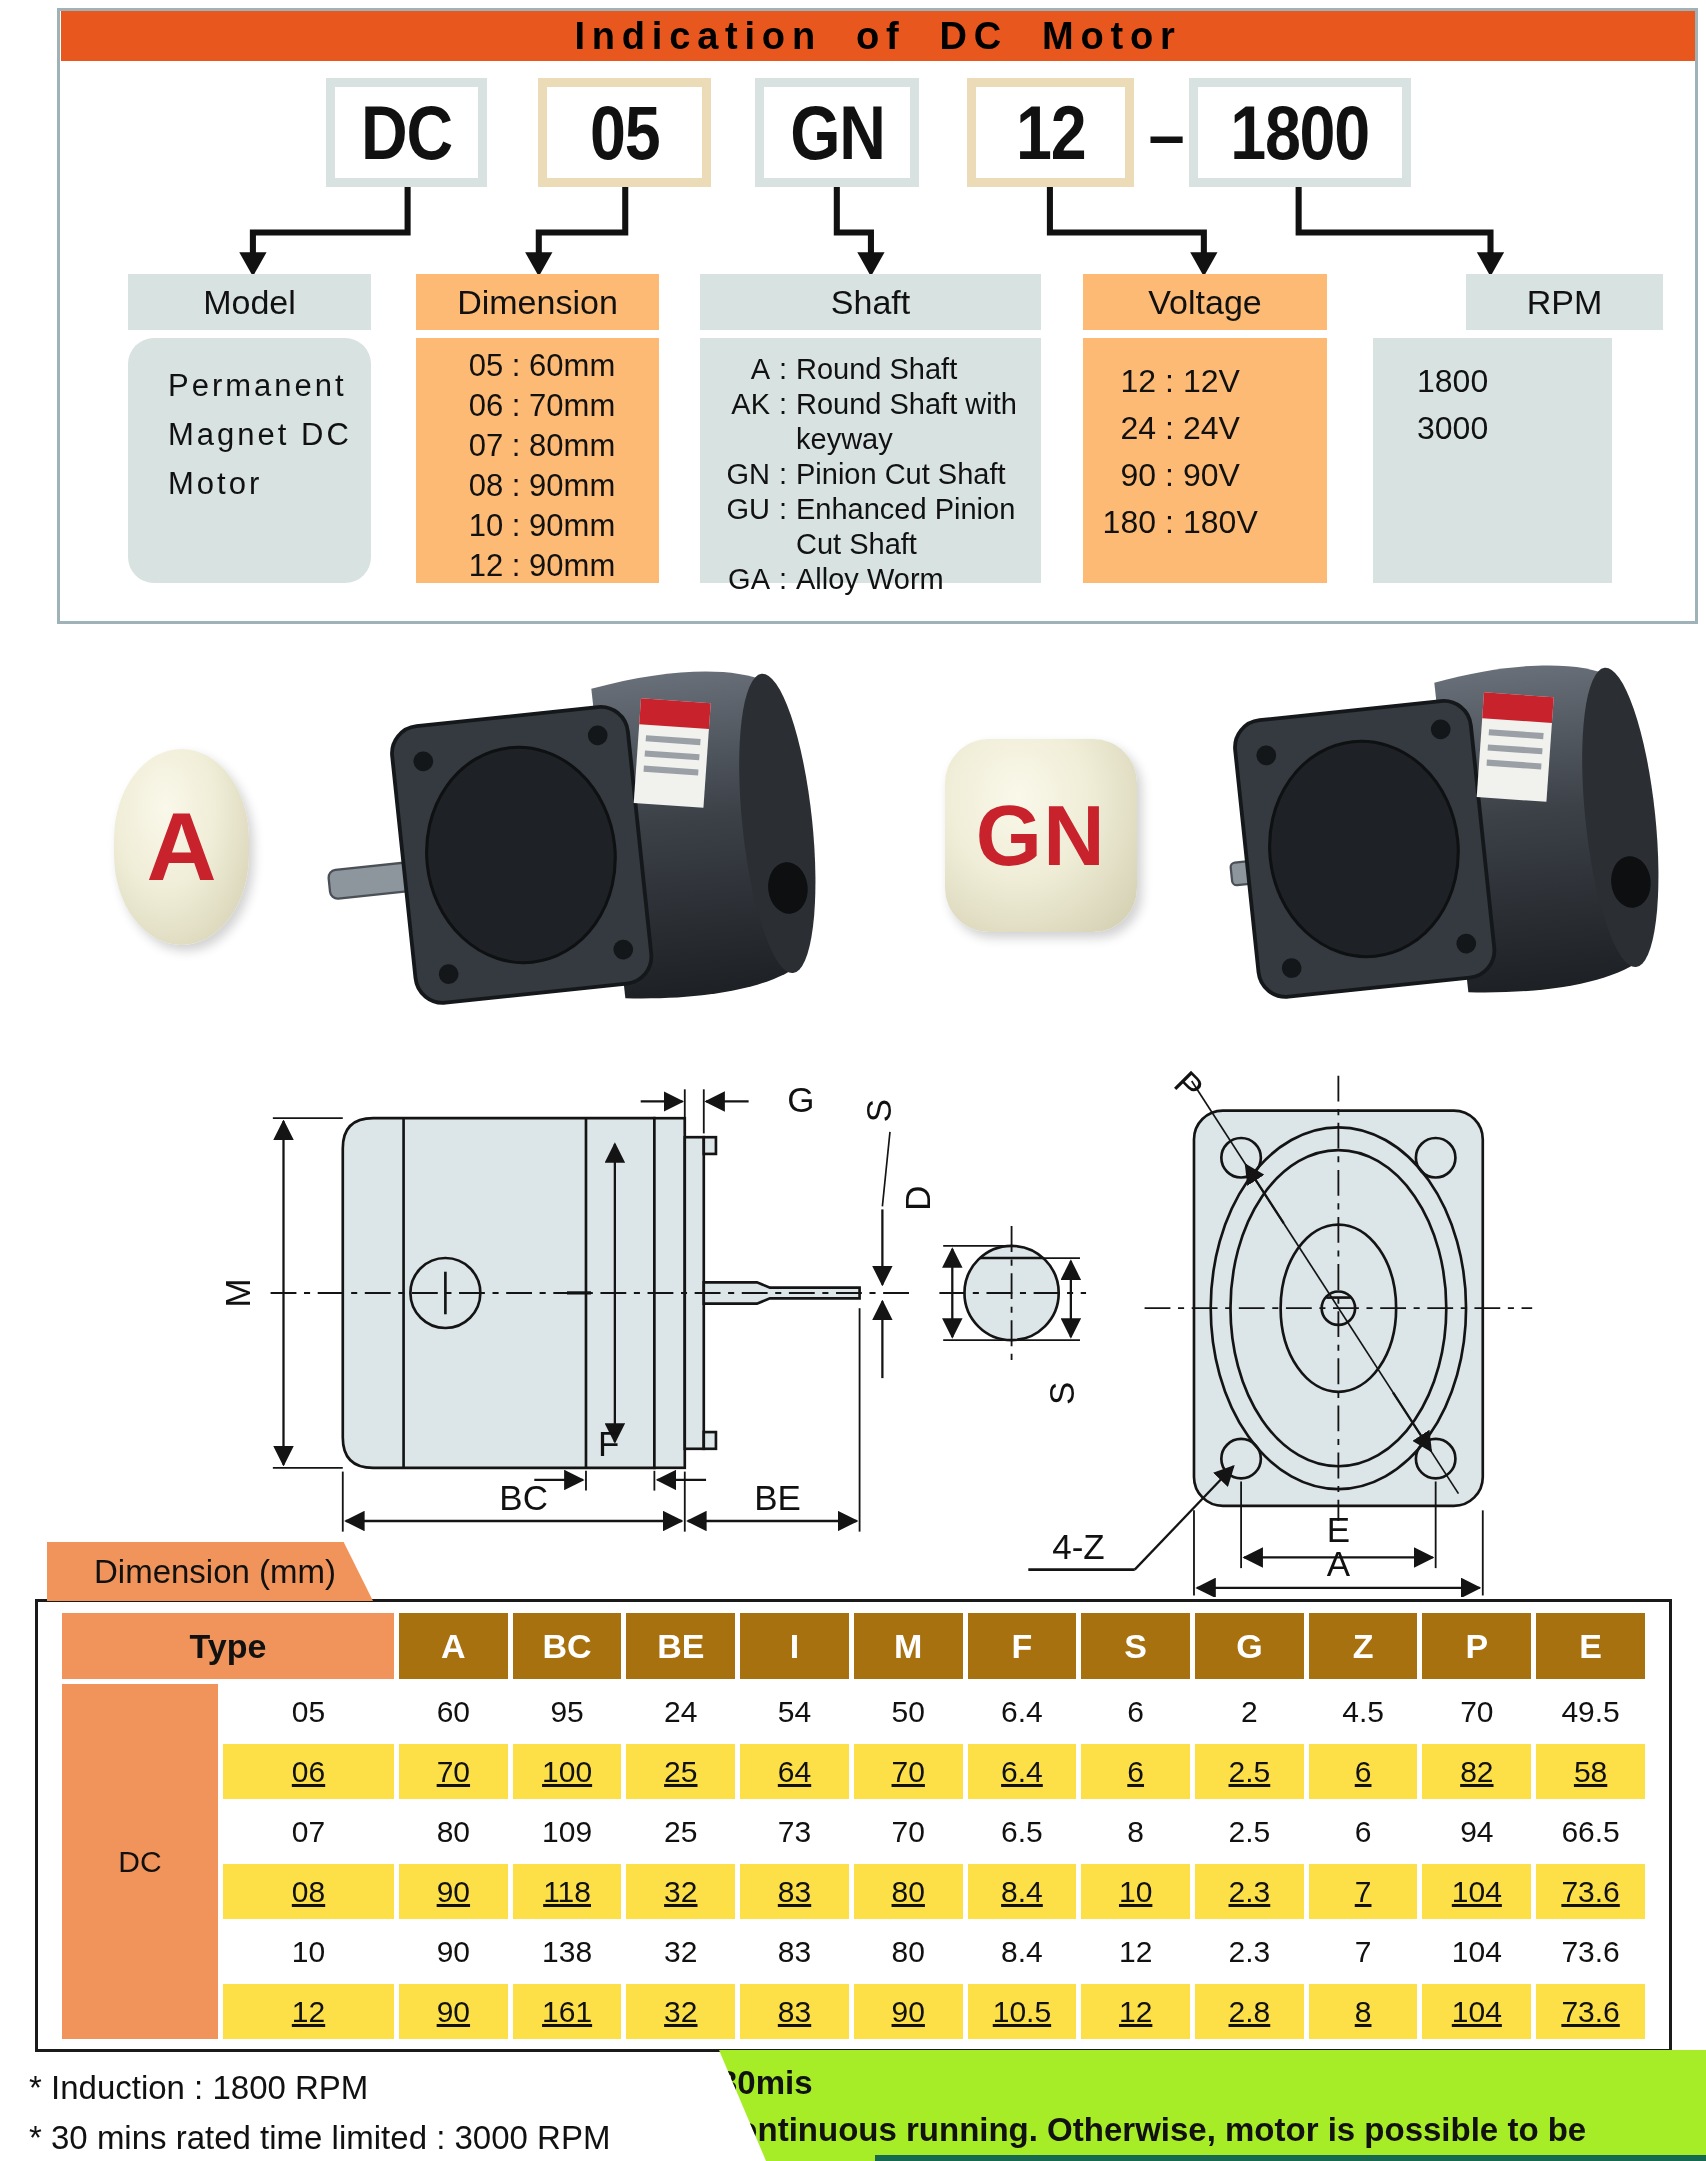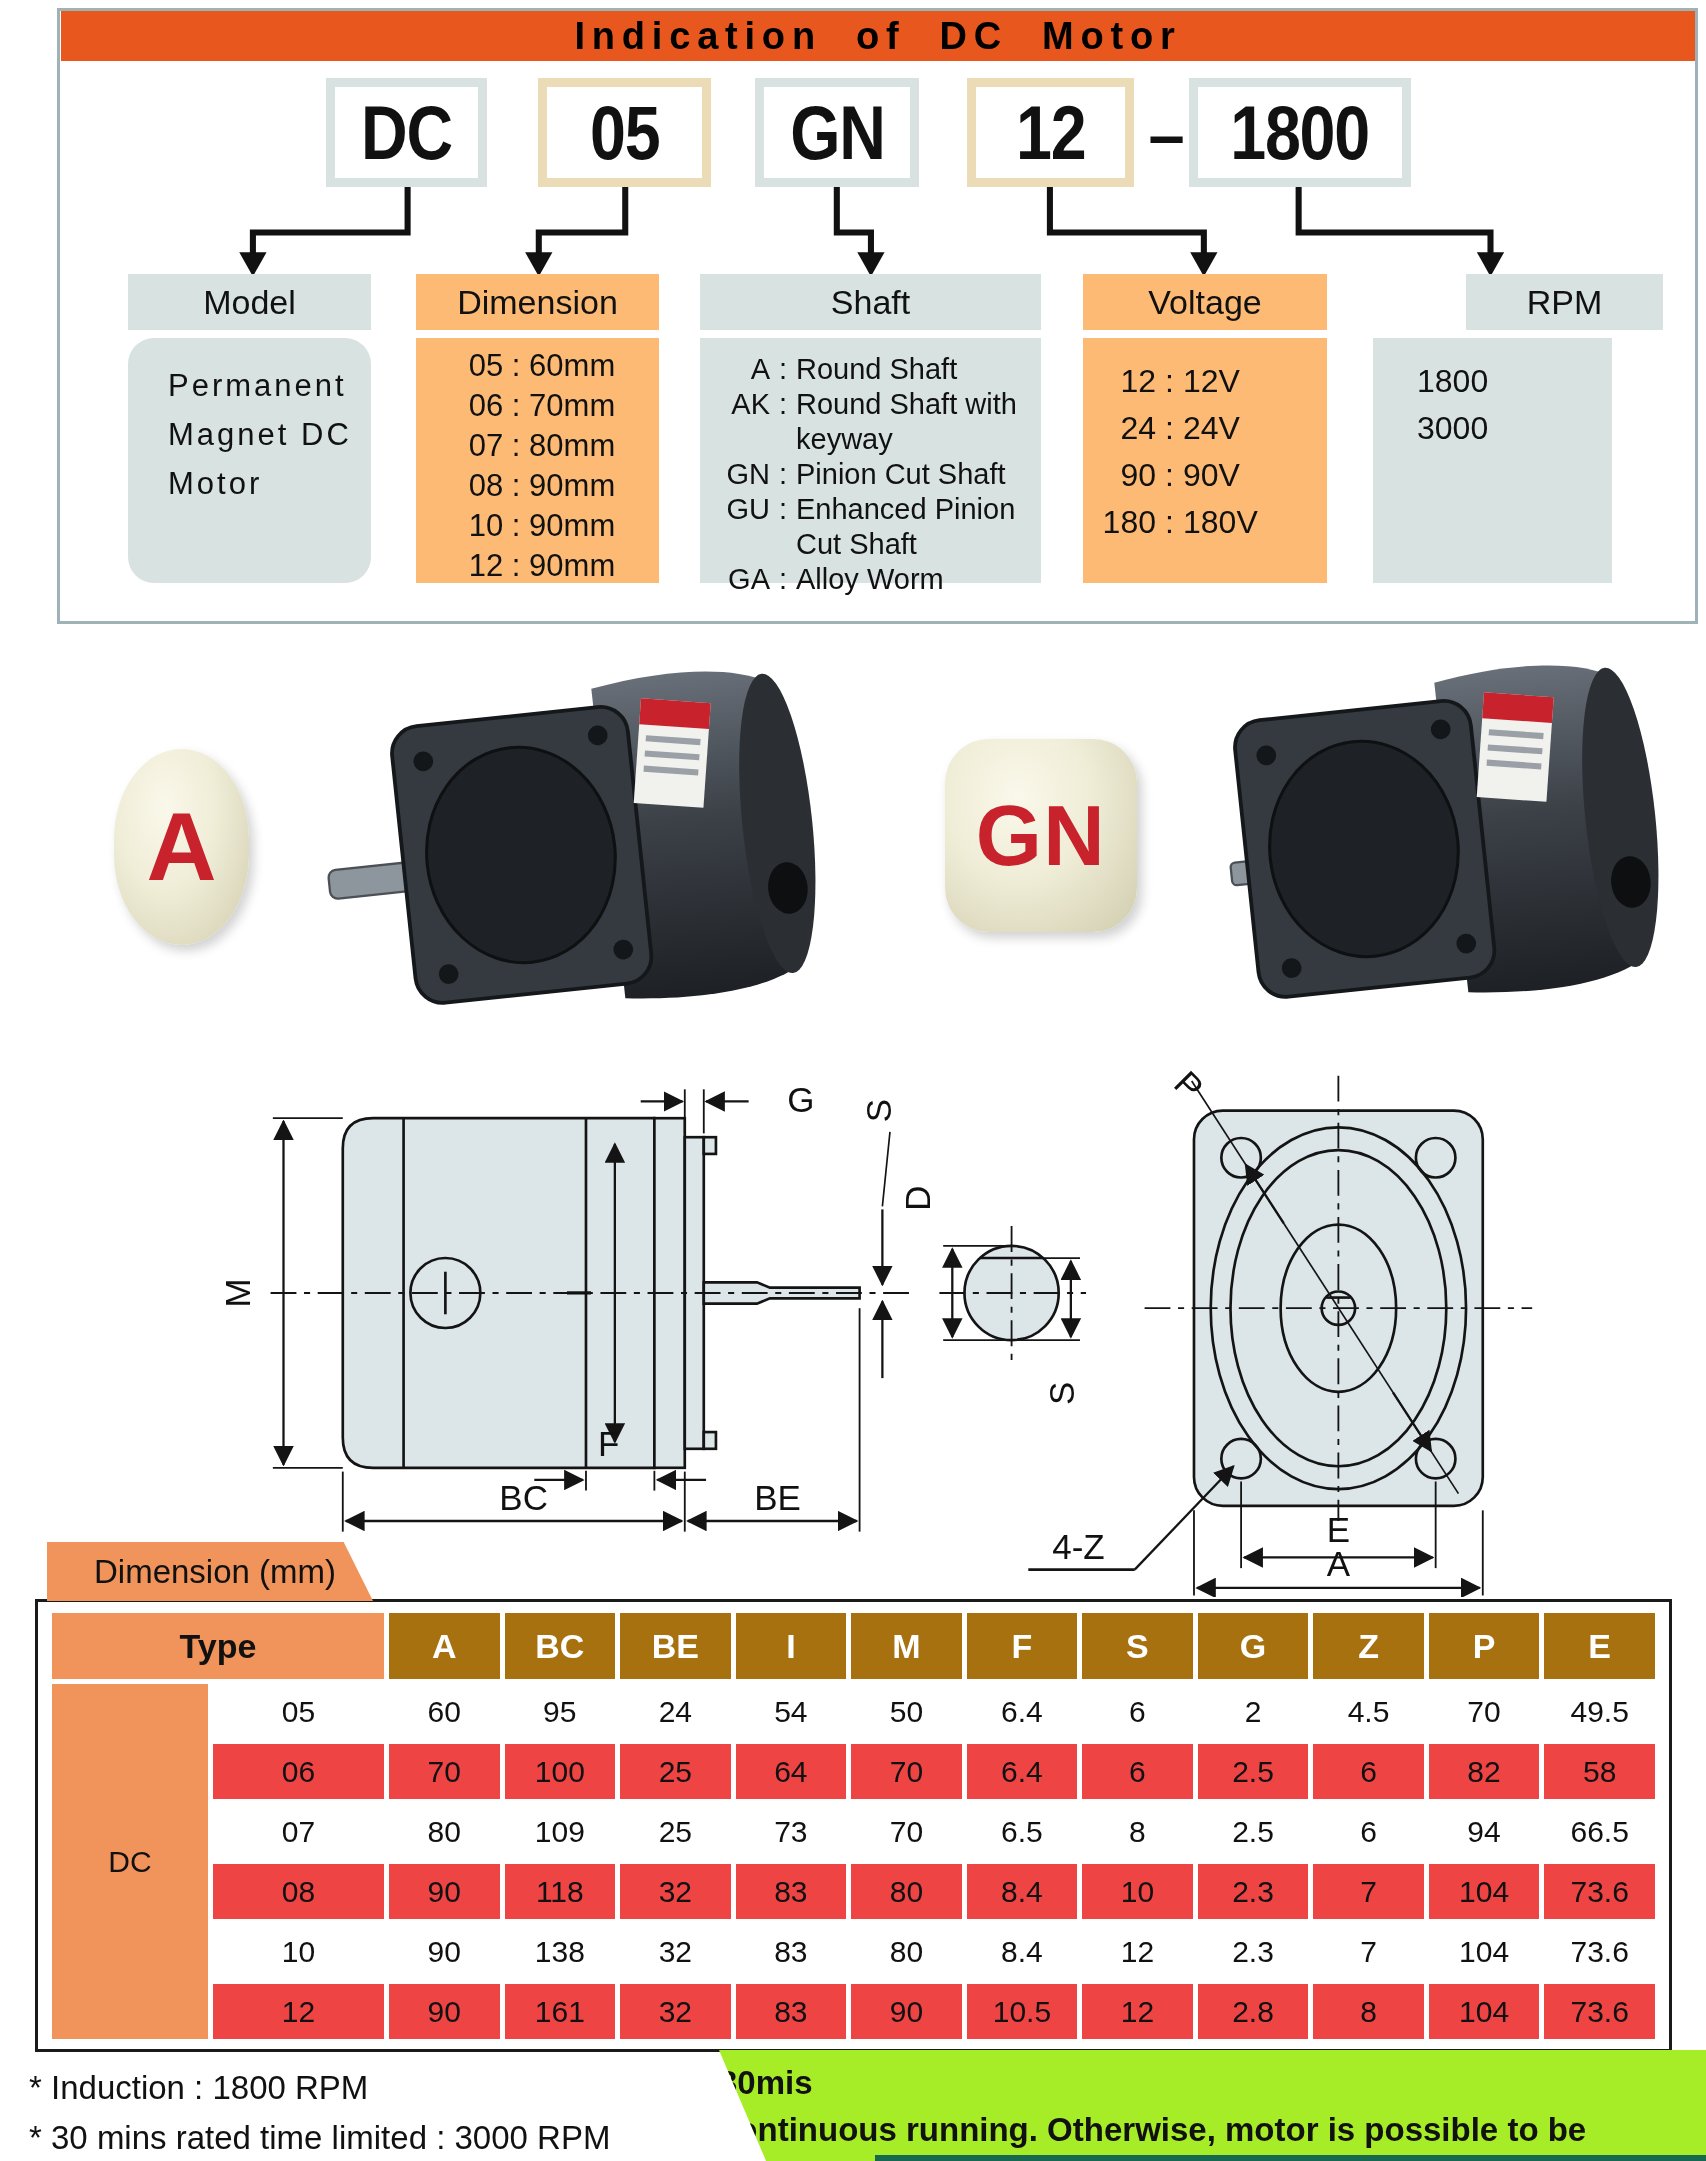--- a/index.html
+++ b/index.html
@@ -59,29 +59,29 @@
   .tech .dim1{stroke:#141414;stroke-width:3;fill:none;marker-end:url(#arw);}
   .tech .ext{stroke:#141414;stroke-width:2.4;fill:none;}
   .tech .cl{stroke:#141414;stroke-width:2.4;fill:none;stroke-dasharray:34 10 8 10;}
   .tech text{font-family:"Liberation Sans","DejaVu Sans",sans-serif;font-size:46px;fill:#111;}
 
   
   .dim-tab{position:absolute;left:47px;top:1542px;width:326px;height:59px;background:#F0945B;
            clip-path:polygon(0 0,91% 0,100% 100%,0 100%);display:flex;align-items:center;z-index:5;}
   .dim-tab span{font-size:33px;padding-left:47px;}
   .table-wrap{position:absolute;left:35px;top:1599px;width:1637px;height:453px;box-sizing:border-box;
-              border:3.8px solid #1a1a1a;background:#fff;padding:6px 9px;}
+              border:3.8px solid #1a1a1a;background:#fff;padding:6px 19px;}
   table.dim{width:100%;height:100%;border-collapse:separate;border-spacing:5.3px;table-layout:fixed;}
   table.dim th{font-weight:600;font-size:34px;}
   th.h-type{background:#F0945B;color:#111;height:64px;}
   th.h-val{background:#A8710F;color:#fff;}
   td.c-group{background:#F0945B;font-size:34px;text-align:center;}
   table.dim td{text-align:center;font-size:30px;height:53px;}
   tr.row-a td{background:#ffffff;}
-  tr.row-b td{background:#ef4444;}
+  tr.row-b td{background:#fde047;text-decoration:underline;}
   tr td.c-group{background:#F0945B;}
 
   
   .notes{position:absolute;left:29px;top:2063px;font-size:33px;line-height:50px;font-weight:500;}
   .warning{position:absolute;left:719px;top:2050px;width:988px;height:111px;background:#A6EC27;
            clip-path:polygon(0 0,100% 0,100% 100%,47px 100%);
            display:flex;flex-direction:column;justify-content:center;align-items:center;}
   .warning div{font-size:33px;font-weight:700;line-height:47px;}
   .bottom-strip{position:absolute;left:875px;top:2155px;width:832px;height:6.8px;background:#16684F;}
 </style>

